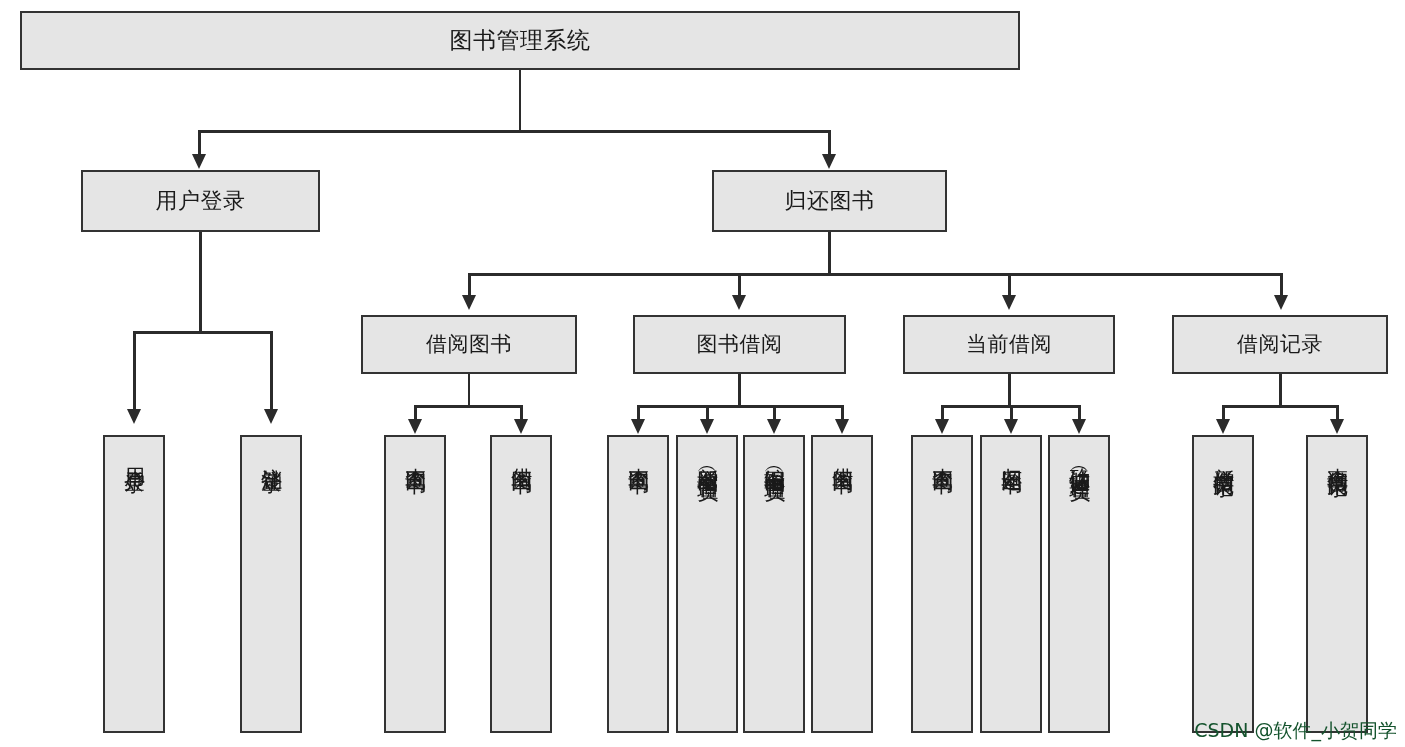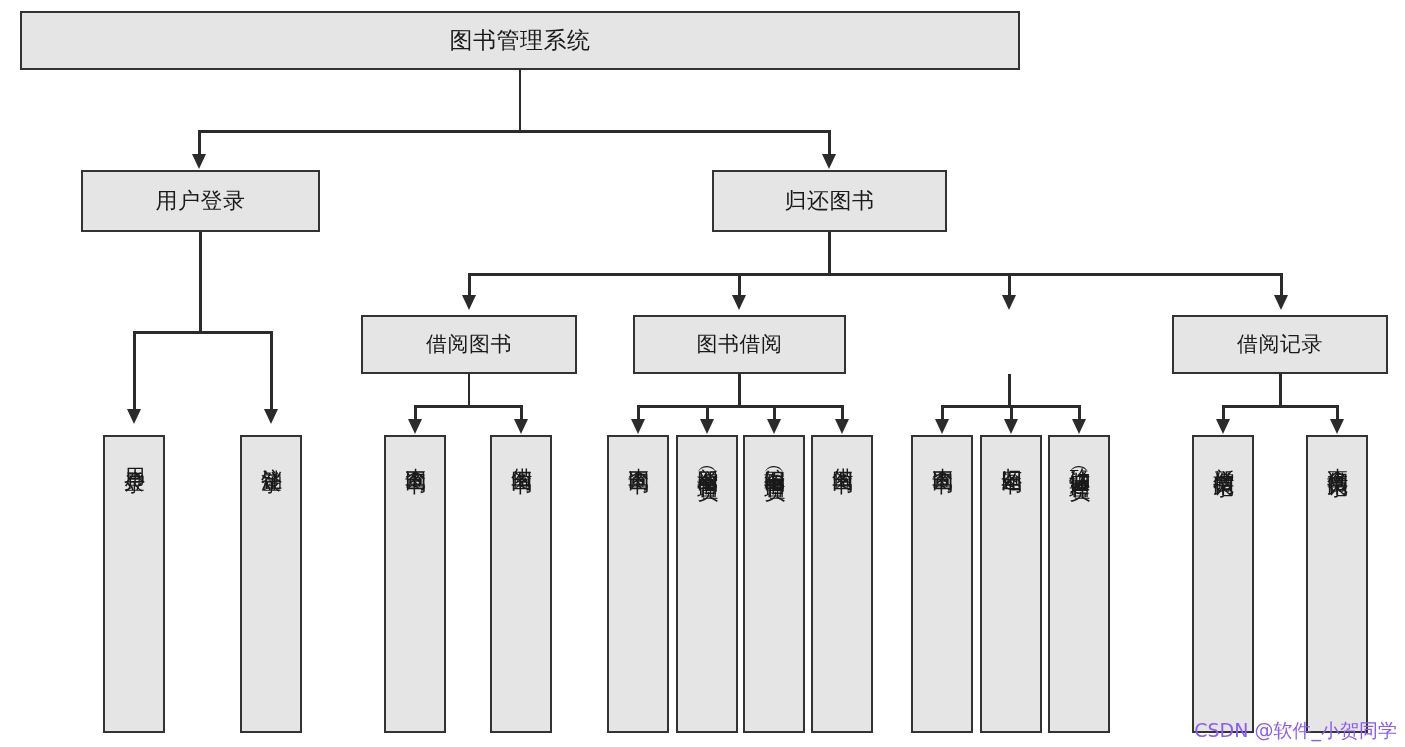--- a/index.html
+++ b/index.html
@@ -64,21 +64,21 @@
     border-left: 7px solid transparent;
     border-right: 7px solid transparent;
     border-top: 15px solid #2b2b2b;
   }
   
   #watermark {
     position: absolute;
     right: 8px;
     bottom: 3px;
     font-size: 19px;
-    color: #8b5cf6;
+    color: #14532d;
     white-space: nowrap;
     font-family: "DejaVu Sans", "Liberation Sans", sans-serif;
   }
 </style>
 </head>
 <body>
 
 <div id="canvas">
 
   <div class="node root" style="left:20px; top:11px; width:1000px; height:59px;">
@@ -119,20 +119,23 @@
   <div class="arrow" style="left:1002.2px; top:295px;"></div>
   <div class="edge v" style="left:1280px; top:273px; height:24px;"></div>
   <div class="arrow" style="left:1274.2px; top:295px;"></div>
 
   <div class="node lvl3" style="left:361px; top:315px; width:216px; height:59px;">
     <span class="label">借阅图书</span>
   </div>
   <div class="node lvl3" style="left:633px; top:315px; width:213px; height:59px;">
     <span class="label">图书借阅</span>
   </div>
+  <div class="node lvl3" style="left:903px; top:315px; width:212px; height:59px;">
+    <span class="label">当前借阅</span>
+  </div>
   <div class="node lvl3" style="left:1172px; top:315px; width:216px; height:59px;">
     <span class="label">借阅记录</span>
   </div>
 
   <div class="edge v" style="left:467.8px; top:374px; height:33px;"></div>
   <div class="edge h" style="left:414px; top:405px; width:108px;"></div>
   <div class="edge v" style="left:414px; top:405px; height:16px;"></div>
   <div class="arrow" style="left:408.2px; top:419px;"></div>
   <div class="edge v" style="left:520px; top:405px; height:16px;"></div>
   <div class="arrow" style="left:514.2px; top:419px;"></div>

